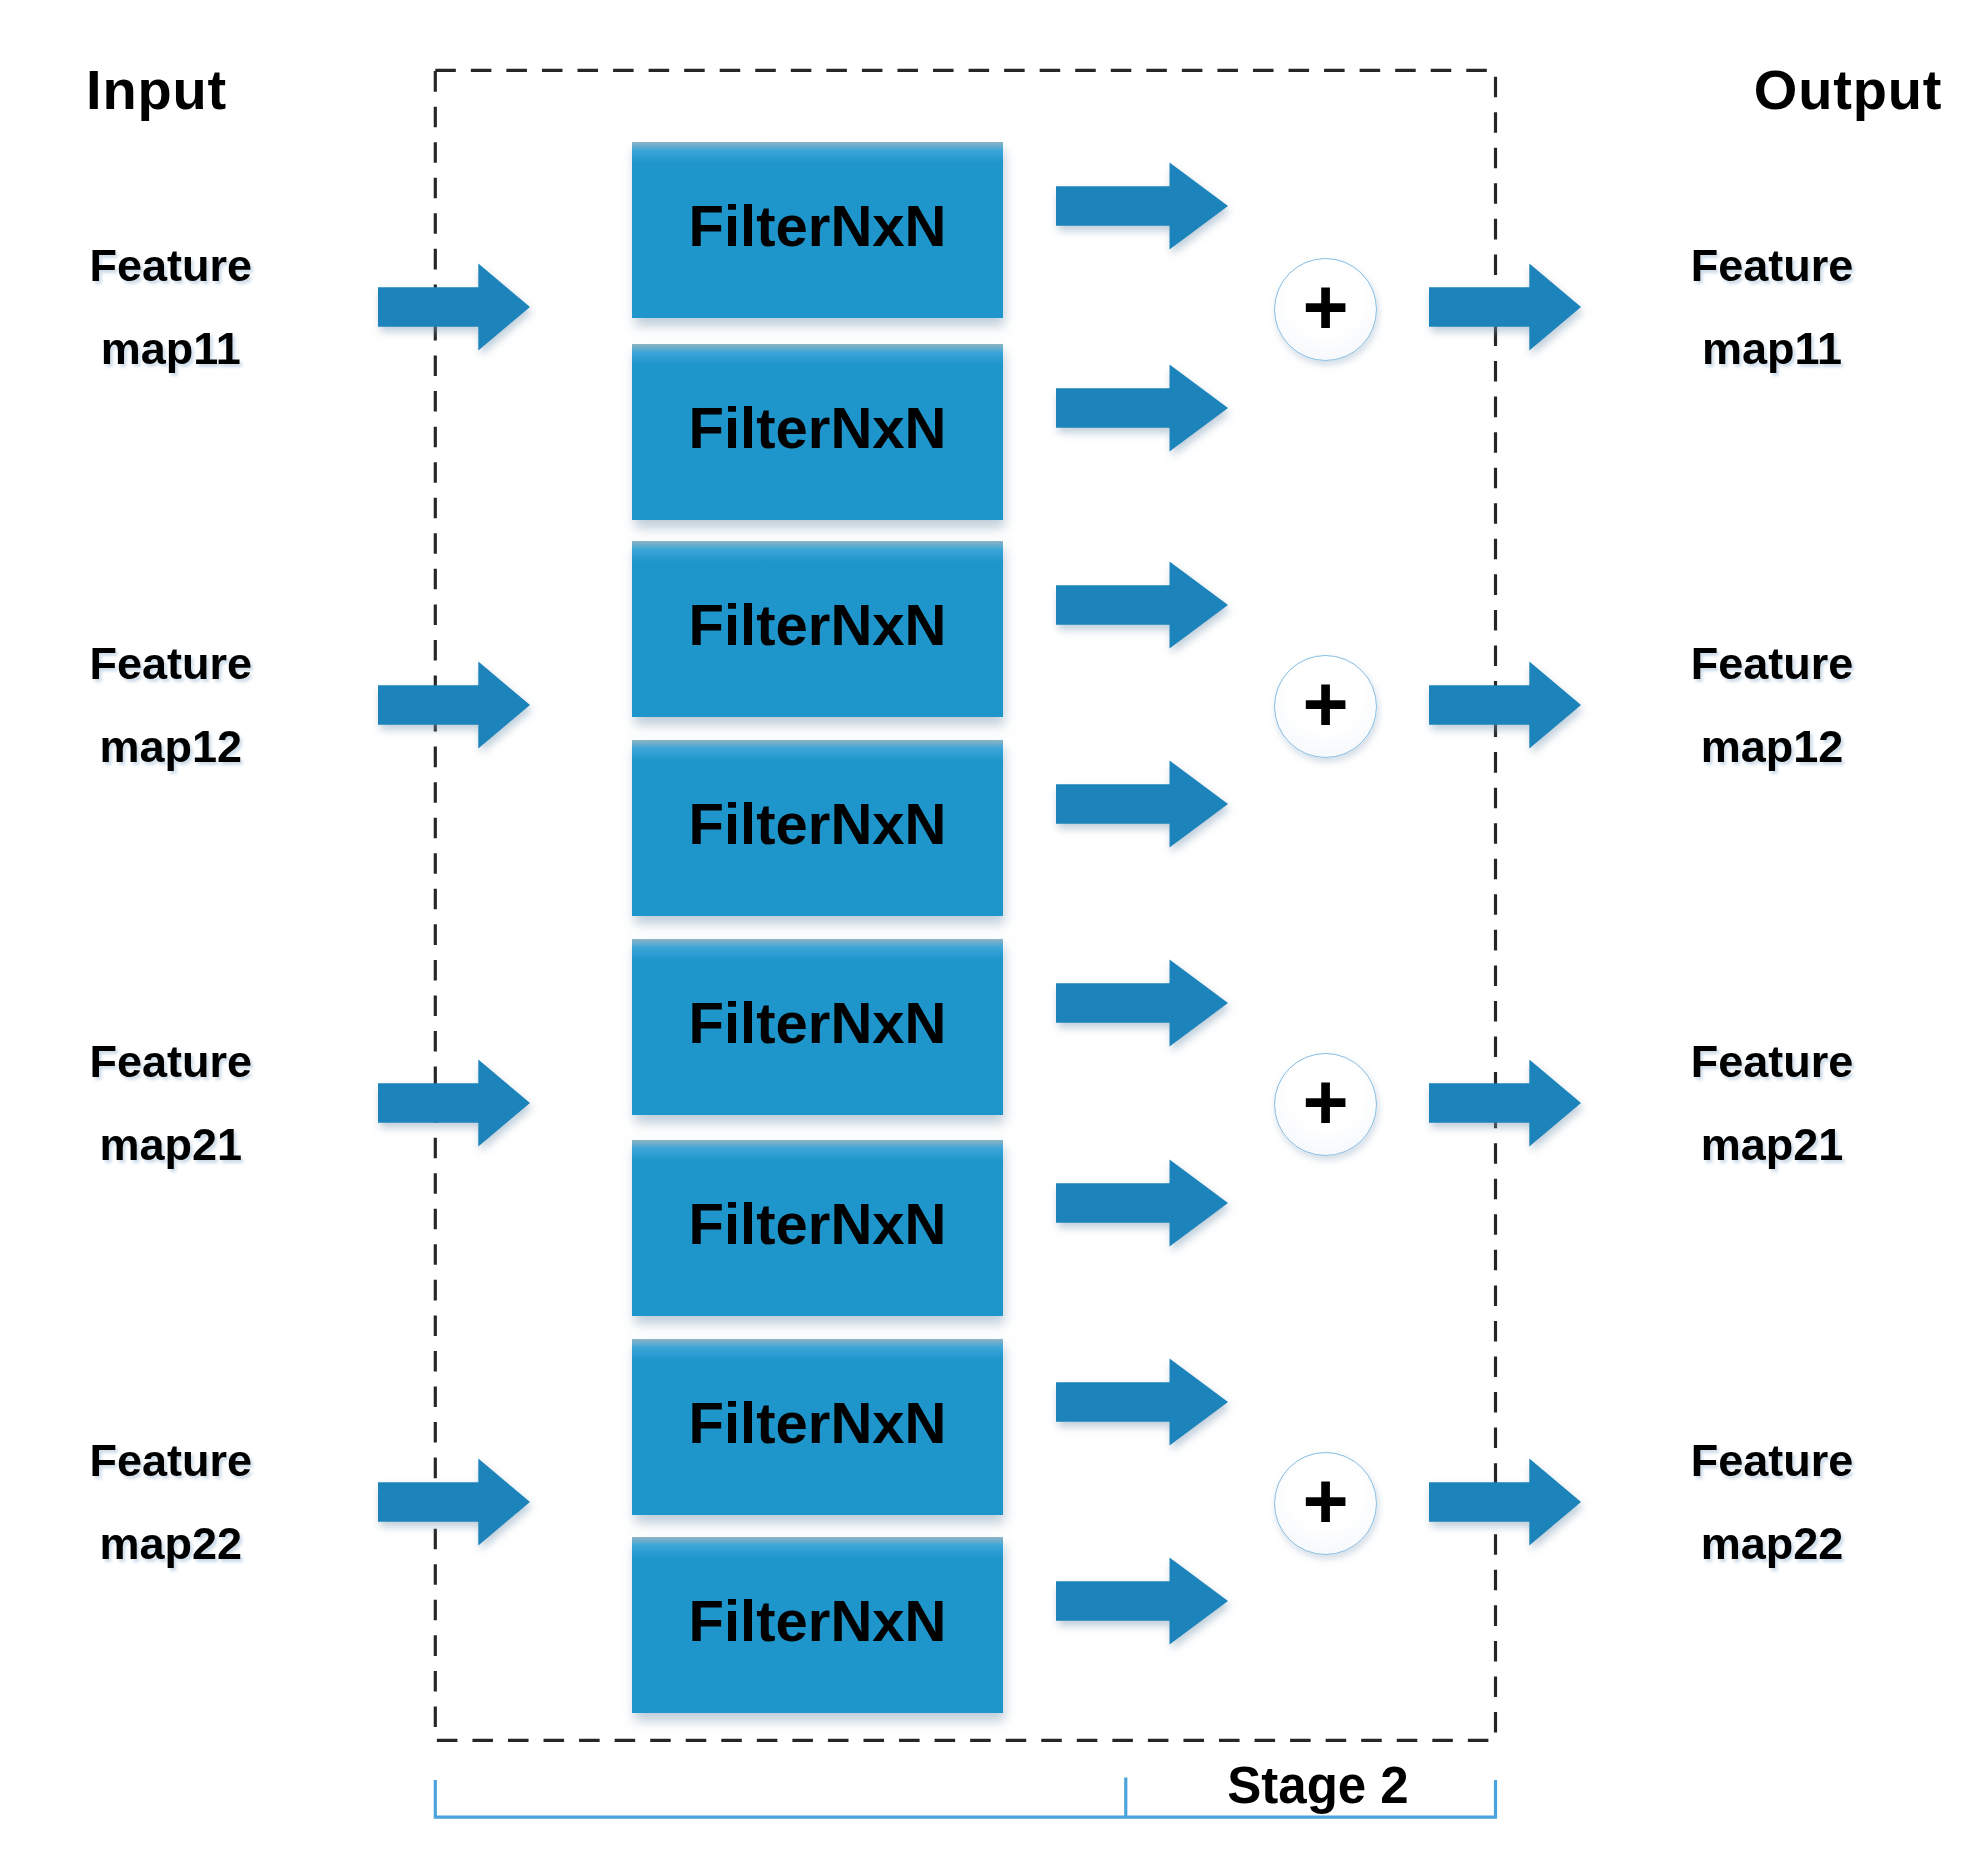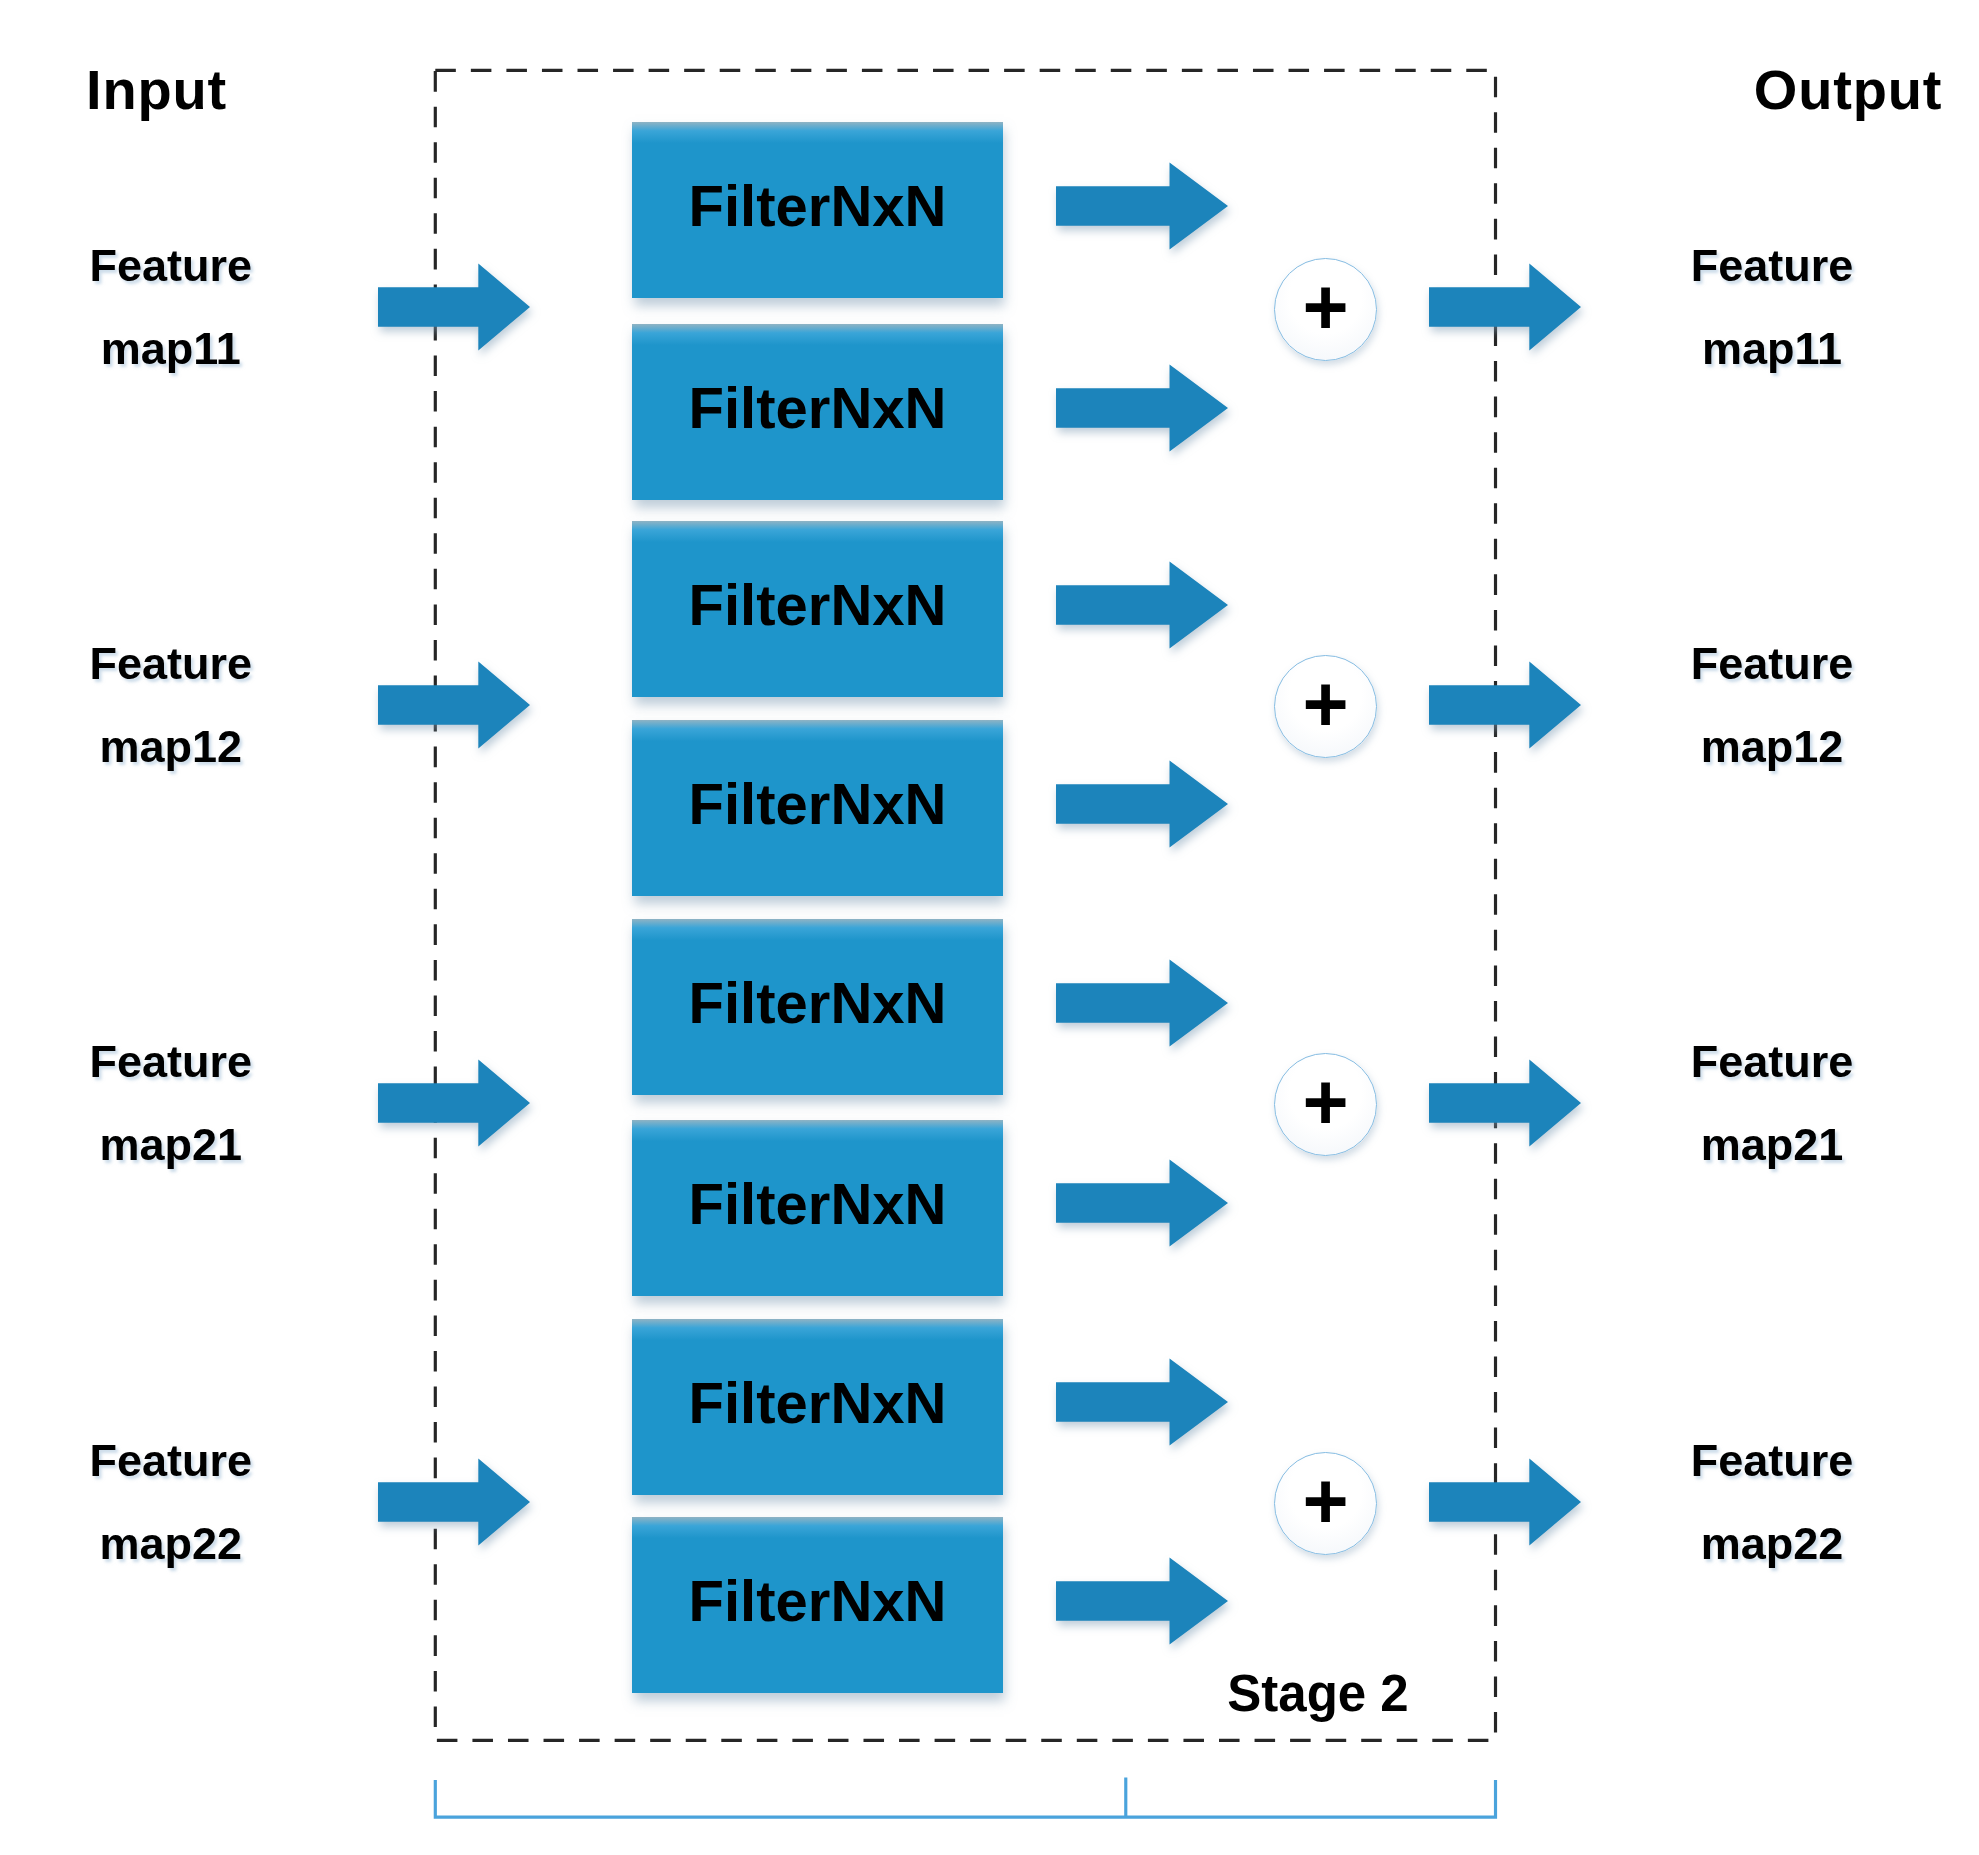--- a/index.html
+++ b/index.html
@@ -37,20 +37,21 @@
     text-shadow: 2.4px 3.2px 3.2px rgba(160,190,215,.55);
   }
   .filter-box {
     position: absolute;
     left: 632px;
     width: 371px;
     height: 176px;
     background: linear-gradient(180deg, #8fb3c4 0%, #3aa5d8 5%, var(--box-fill, #1E95CB) 12%, var(--box-fill, #1E95CB) 100%);
     box-shadow: 2.4px 8px 11px rgba(125,155,180,.5);
     text-align: center;
+    margin-top: 20px;
   }
   .filter-box .filter-text {
     display: block;
     line-height: 168px;
     font-size: 58px;
     font-weight: 700;
     color: #000;
   }
   .arrow {
     position: absolute;
@@ -212,16 +213,16 @@
   <svg class="arrow" style="left:1429px; top:660px;" width="152" height="90" viewBox="0 0 200 114" preserveAspectRatio="none">
       <path d="M0,32 H132 V2 L200,57 L132,112 V82 H0 Z"></path>
     </svg>
   <svg class="arrow" style="left:1429px; top:1058px;" width="152" height="90" viewBox="0 0 200 114" preserveAspectRatio="none">
       <path d="M0,32 H132 V2 L200,57 L132,112 V82 H0 Z"></path>
     </svg>
   <svg class="arrow" style="left:1429px; top:1457px;" width="152" height="90" viewBox="0 0 200 114" preserveAspectRatio="none">
       <path d="M0,32 H132 V2 L200,57 L132,112 V82 H0 Z"></path>
     </svg>
 
-  <div class="stage-label" style="left:1160px; top:1664px;">Stage 2</div>
+  <div class="stage-label" style="left:1160px; top:1756px;">Stage 2</div>
 
 </div>
 
 
 </body></html>

